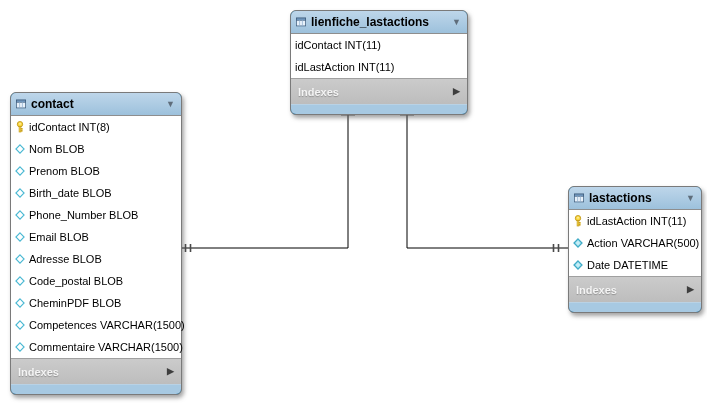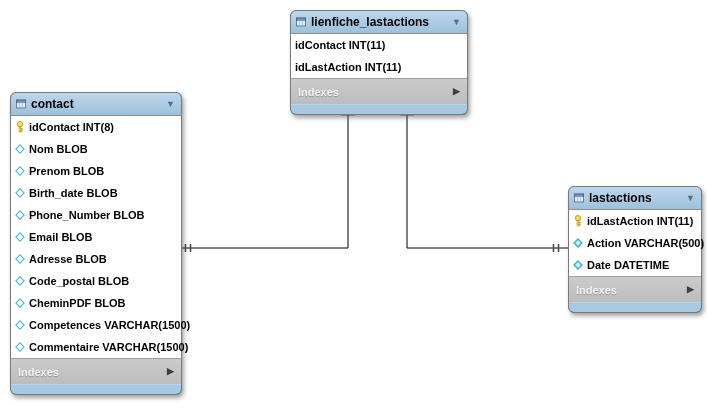--- a/index.html
+++ b/index.html
@@ -22,21 +22,21 @@
     border-radius:5px 5px 0 0;
     box-sizing:border-box;
   }
   .table-title{
     font-size:12px;font-weight:bold;color:#000;
     white-space:nowrap;flex:1;
   }
   .collapse-arrow{
     font-size:9px;color:#5f6d7b;line-height:1;
   }
-  .table-body{background:#ffffff;font-weight:bold;}
+  .table-body{background:#ffffff;}
   .table-row{
     display:flex;align-items:center;gap:4px;
     height:22px;padding:0 4px;
     font-size:11px;color:#000;white-space:nowrap;
   }
   .col-icon{display:inline-flex;width:10px;justify-content:center;flex:none;}
   .indexes-bar{
     display:flex;align-items:center;justify-content:space-between;
     height:26px;padding:0 7px;
     background:linear-gradient(#cbcbcb,#bdbdbd);

